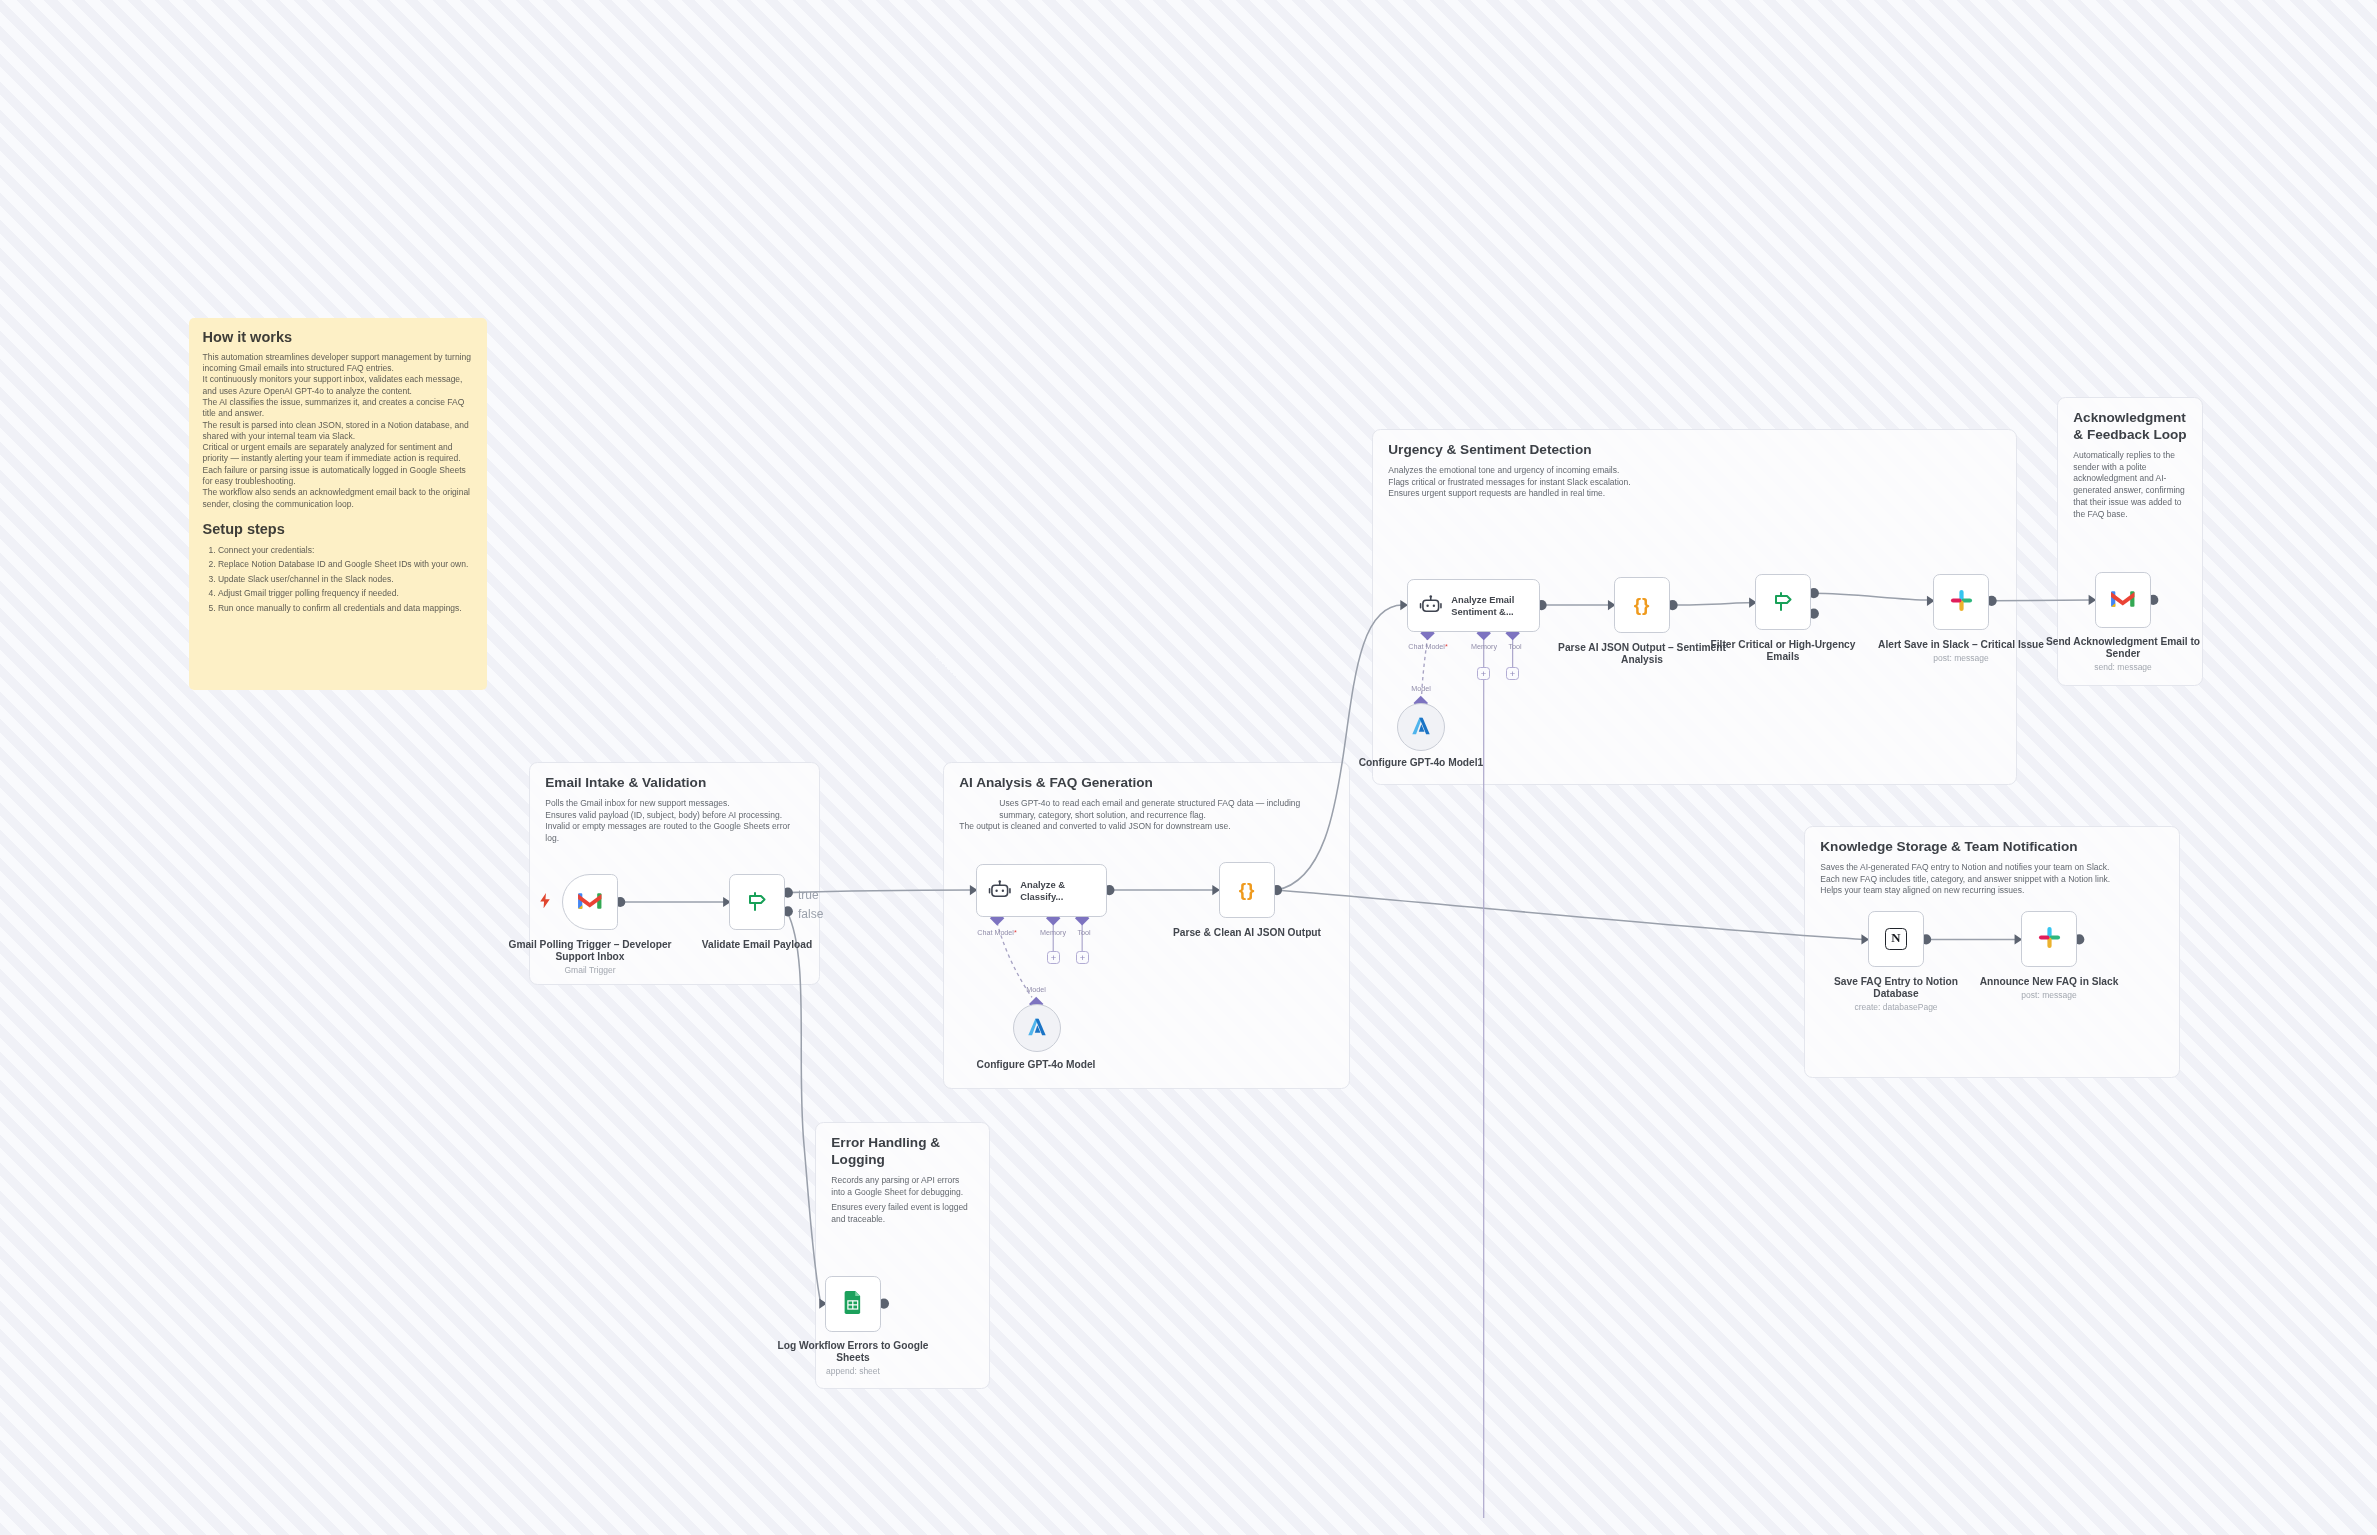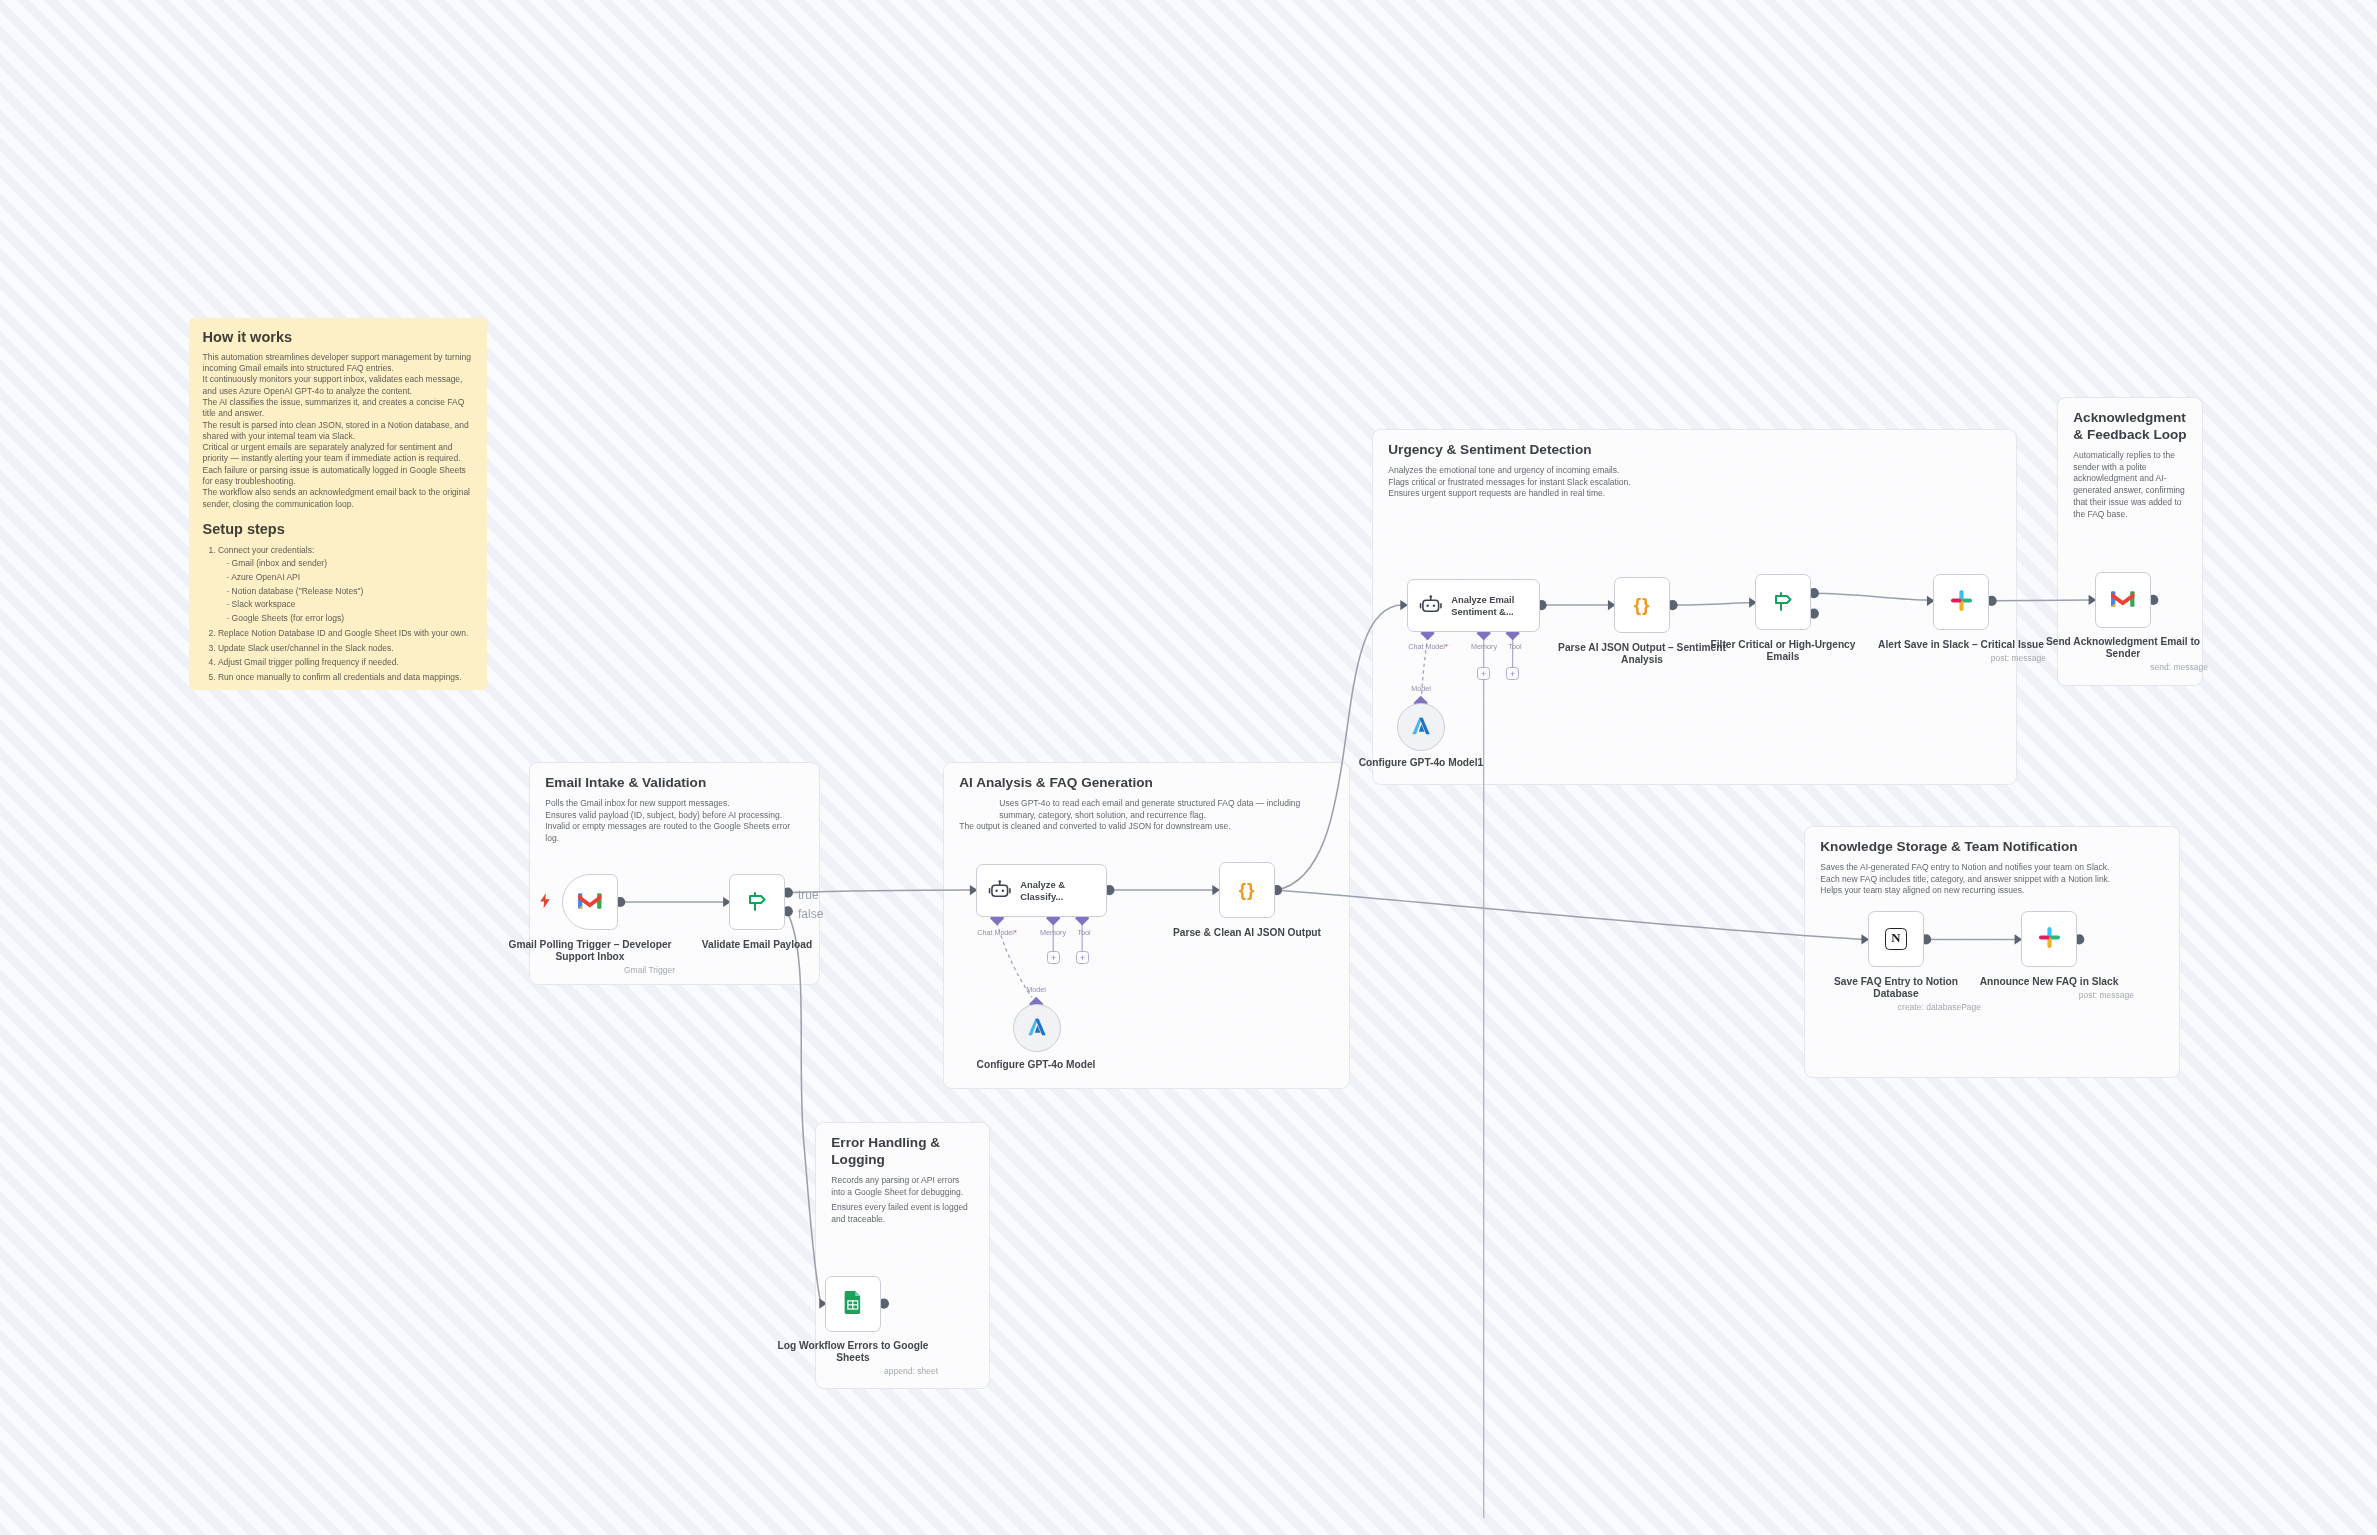--- a/index.html
+++ b/index.html
@@ -33,21 +33,21 @@
   
   .node{
     position:absolute;background:#ffffff;border:1.2px solid #c9cdd6;border-radius:6.8px;
     box-sizing:border-box;display:flex;align-items:center;justify-content:center;
   }
   .node--trigger{border-radius:29px 6.8px 6.8px 29px;}
   .node--wide{justify-content:flex-start;padding-left:10px;gap:7.7px;}
   .node--circle{border-radius:50%;background:#f1f2f6;}
   .wide-text{font-size:9.4px;font-weight:bold;color:#42464d;line-height:1.25;}
   .node-label{position:absolute;width:170px;text-align:center;font-size:10.2px;font-weight:bold;color:#42464d;line-height:1.18;}
-  .node-sub{display:block;font-weight:normal;font-size:8.5px;color:#a3a8b0;margin-top:1.7px;text-align:right;}
+  .node-sub{display:block;font-weight:normal;font-size:8.5px;color:#a3a8b0;margin-top:1.7px;}
 
   .port-label{position:absolute;font-size:12px;color:#9aa0ab;}
   .anchor-label{position:absolute;font-size:7.2px;color:#918daa;white-space:nowrap;transform:translateX(-50%);}
   .anchor-label .req{color:#e03e3e;}
   .plusbox{
     position:absolute;width:12.8px;height:12.8px;border:1.1px solid #b2acd4;border-radius:3.4px;background:#fbfbfe;
     color:#8f88bb;font-size:9.4px;line-height:11px;text-align:center;box-sizing:border-box;
   }
   .code-glyph{font-size:19px;font-weight:bold;color:#ef9a1d;letter-spacing:0.9px;}
   .notion-box{
@@ -70,27 +70,20 @@
     <p>This automation streamlines developer support management by turning incoming Gmail emails into structured FAQ entries.</p>
     <p>It continuously monitors your support inbox, validates each message, and uses Azure OpenAI GPT-4o to analyze the content.</p>
     <p>The AI classifies the issue, summarizes it, and creates a concise FAQ title and answer.</p>
     <p>The result is parsed into clean JSON, stored in a Notion database, and shared with your internal team via Slack.</p>
     <p>Critical or urgent emails are separately analyzed for sentiment and priority — instantly alerting your team if immediate action is required.</p>
     <p>Each failure or parsing issue is automatically logged in Google Sheets for easy troubleshooting.</p>
     <p>The workflow also sends an acknowledgment email back to the original sender, closing the communication loop.</p>
     <h1 style="margin-top:11px;">Setup steps</h1>
     <ol>
       <li><span>Connect your credentials:</span>
-        <ul>
-          <li>Gmail (inbox and sender)</li>
-          <li>Azure OpenAI API</li>
-          <li>Notion database ("Release Notes")</li>
-          <li>Slack workspace</li>
-          <li>Google Sheets (for error logs)</li>
-        </ul>
       </li>
       <li>Replace Notion Database ID and Google Sheet IDs with your own.</li>
       <li>Update Slack user/channel in the Slack nodes.</li>
       <li>Adjust Gmail trigger polling frequency if needed.</li>
       <li>Run once manually to confirm all credentials and data mappings.</li>
     </ol>
   </div>
 
   <div class="section-note section-layer" style="left:529px;top:762px;width:291px;height:223px;">
     <div class="section-title">Email Intake &amp; Validation</div>

